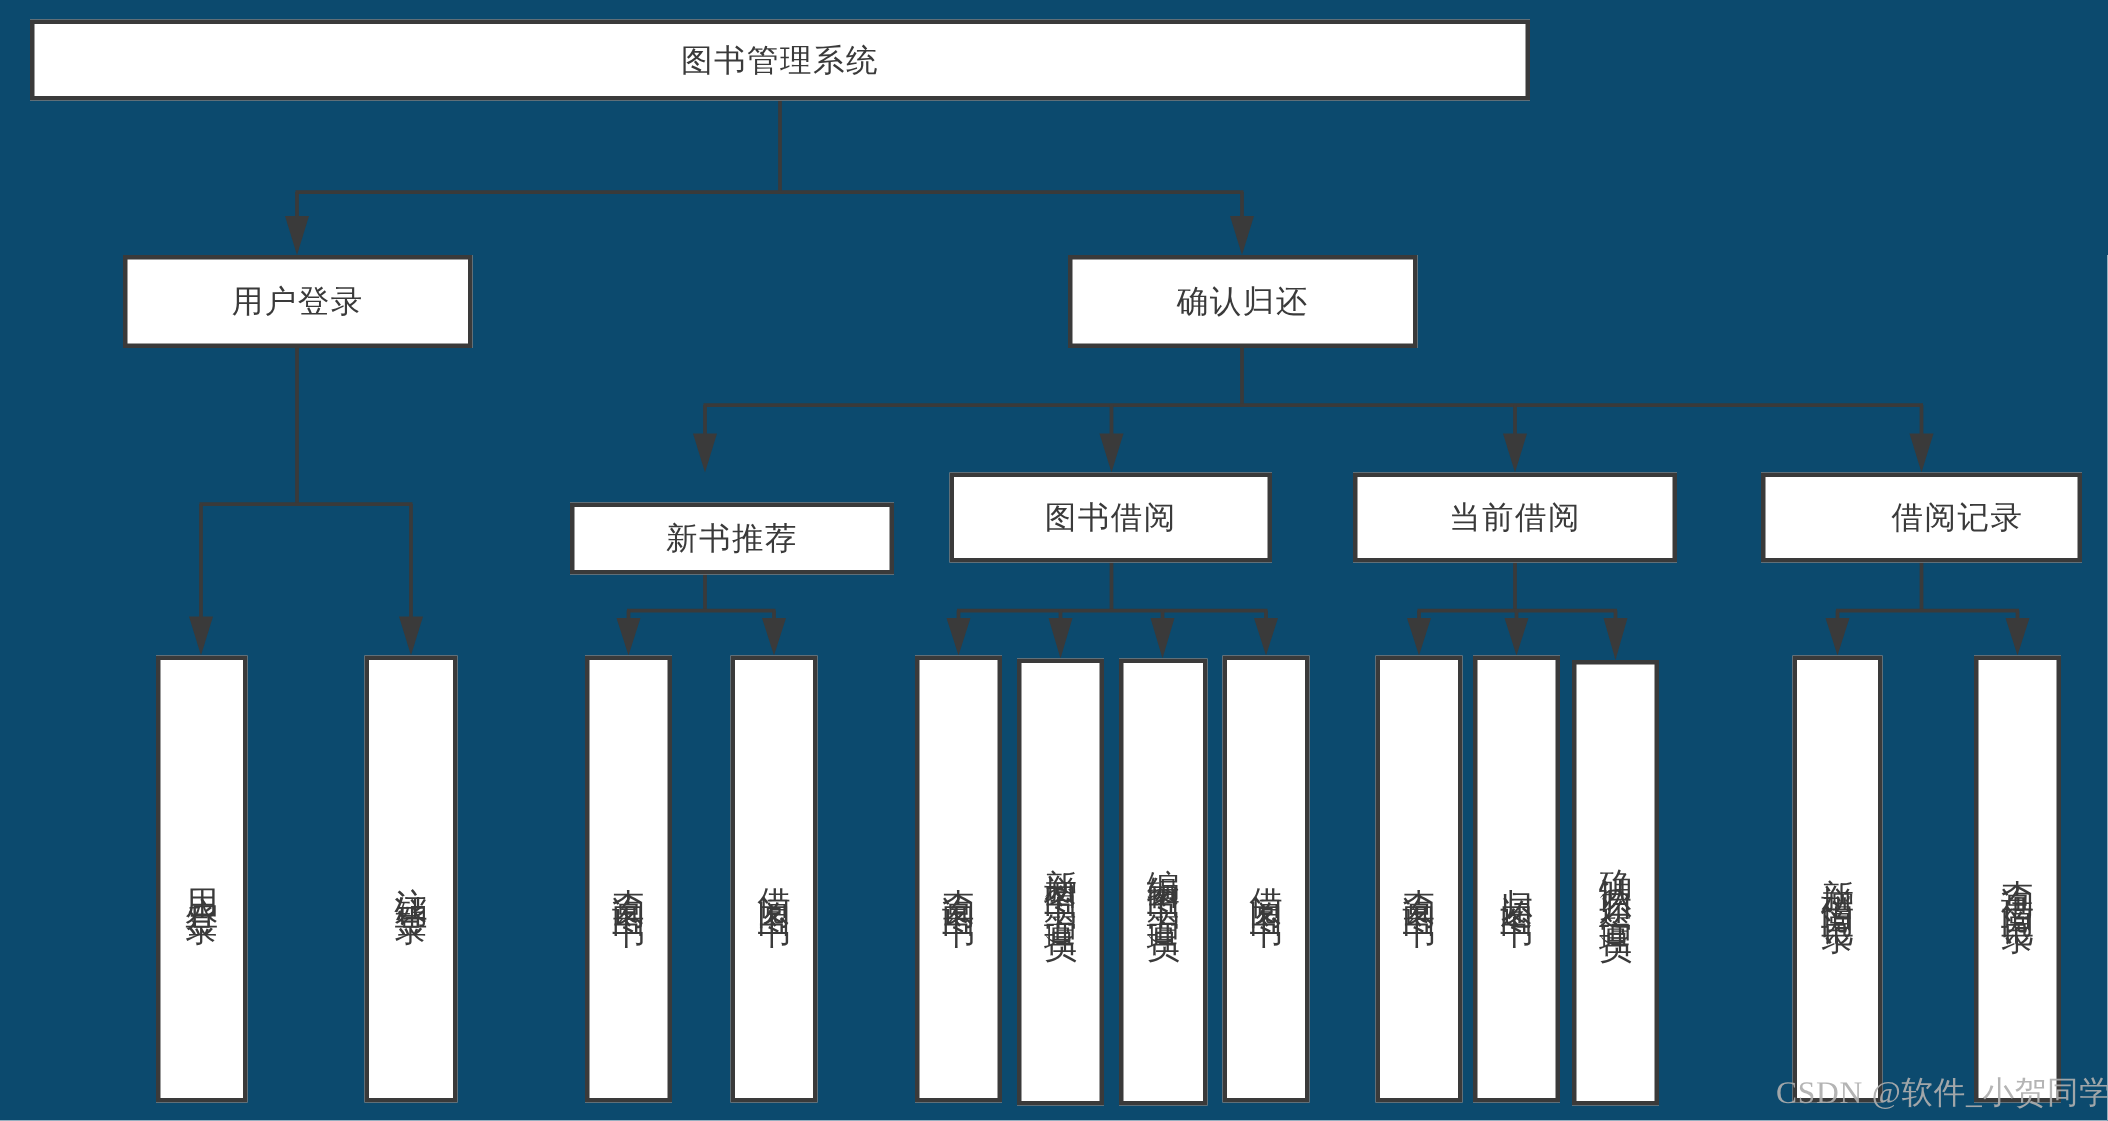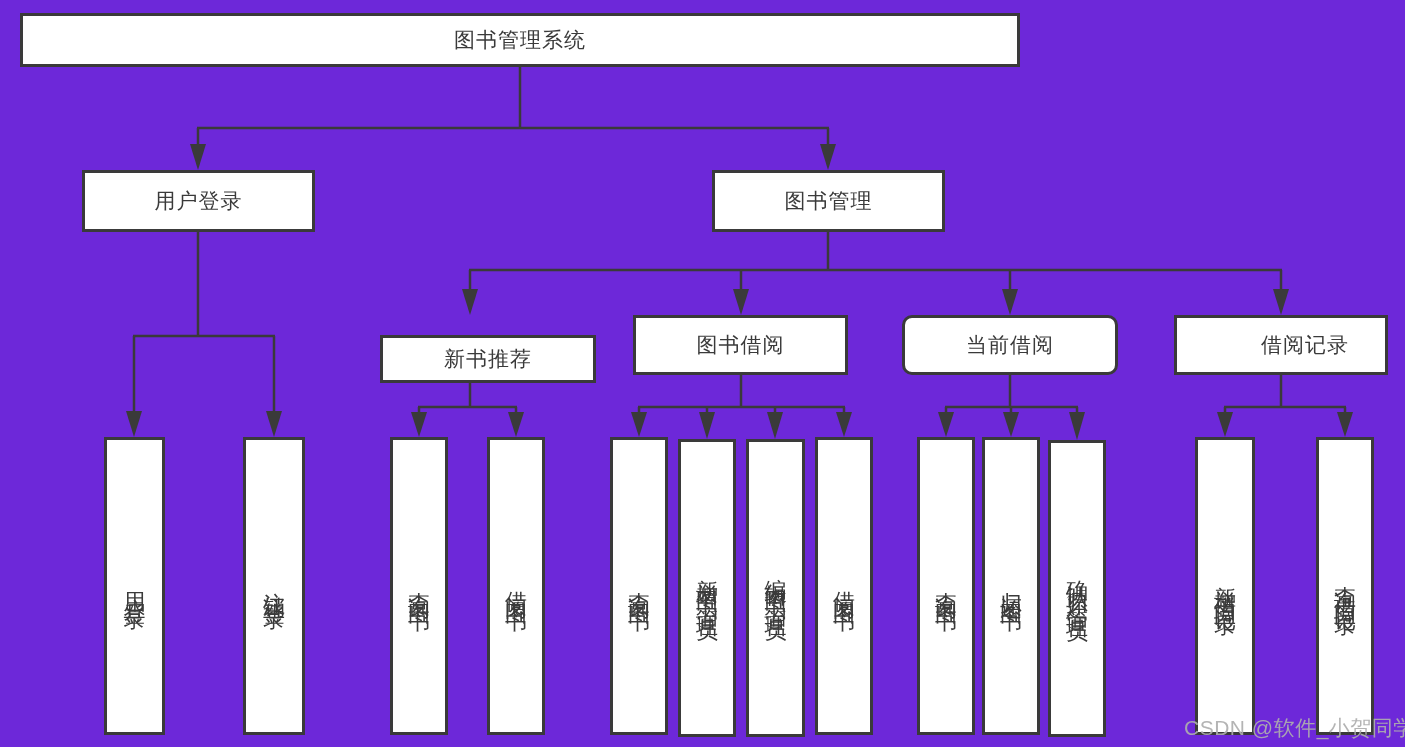--- a/index.html
+++ b/index.html
@@ -1,22 +1,22 @@
 <!DOCTYPE html>
 <html><head>
 <meta charset="utf-8">
 <style>
   html, body { margin: 0; padding: 0; background: #ffffff; }
   .canvas {
     position: relative;
     width: 1405px;
     height: 747px;
-    background: #6d28d9;
+    background: #0c4a6e;
     overflow: hidden;
-    font-family: Liberation Sans, sans-serif;
+    font-family: Liberation Serif, serif;
   }
   svg.connectors {
     position: absolute;
     left: 0; top: 0;
     width: 1405px; height: 747px;
     z-index: 1;
   }
   .node {
     position: absolute;
     box-sizing: border-box;
@@ -122,30 +122,30 @@
   </svg>
 
   <div class="node" style="left:20px; top:13px; width:1000px; height:54px;">
     <span class="hlabel">图书管理系统</span>
   </div>
 
   <div class="node" style="left:82px; top:170px; width:233px; height:62px;">
     <span class="hlabel">用户登录</span>
   </div>
   <div class="node" style="left:712px; top:170px; width:233px; height:62px;">
-    <span class="hlabel">图书管理</span>
+    <span class="hlabel">确认归还</span>
   </div>
 
   <div class="node" style="left:380px; top:315px; width:216px; height:48px;margin-top:20px;">
     <span class="hlabel">新书推荐</span>
   </div>
   <div class="node" style="left:633px; top:315px; width:215px; height:60px;text-align:right;">
     <span class="hlabel">图书借阅</span>
   </div>
-  <div class="node" style="left:902px; top:315px; width:216px; height:60px;border-radius:10px;">
+  <div class="node" style="left:902px; top:315px; width:216px; height:60px;">
     <span class="hlabel">当前借阅</span>
   </div>
   <div class="node" style="left:1174px; top:315px; width:214px; height:60px;padding-left:48px;">
     <span class="hlabel">借阅记录</span>
   </div>
 
   <div class="node leaf" style="left:104px; top:437px; width:61px; height:298px;">
     <span class="vlabel">用户登录</span>
   </div>
   <div class="node leaf" style="left:243px; top:437px; width:62px; height:298px;">

